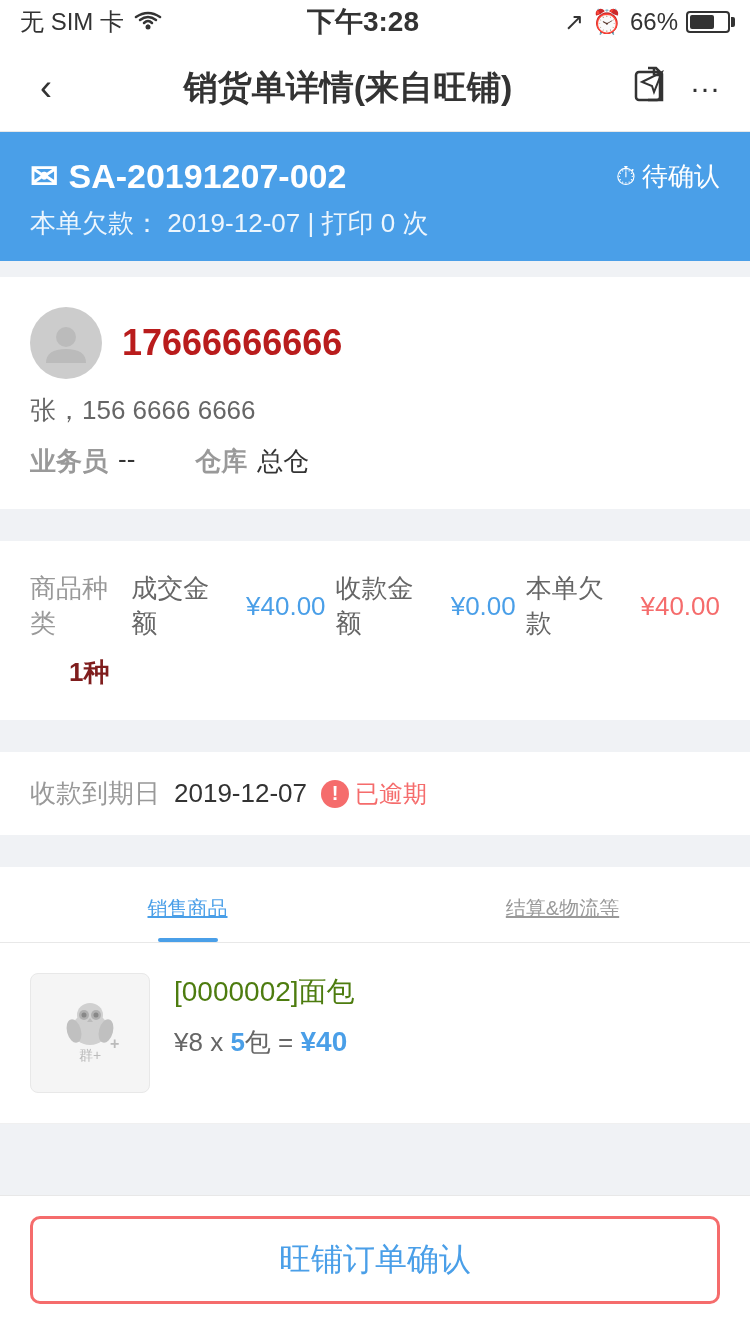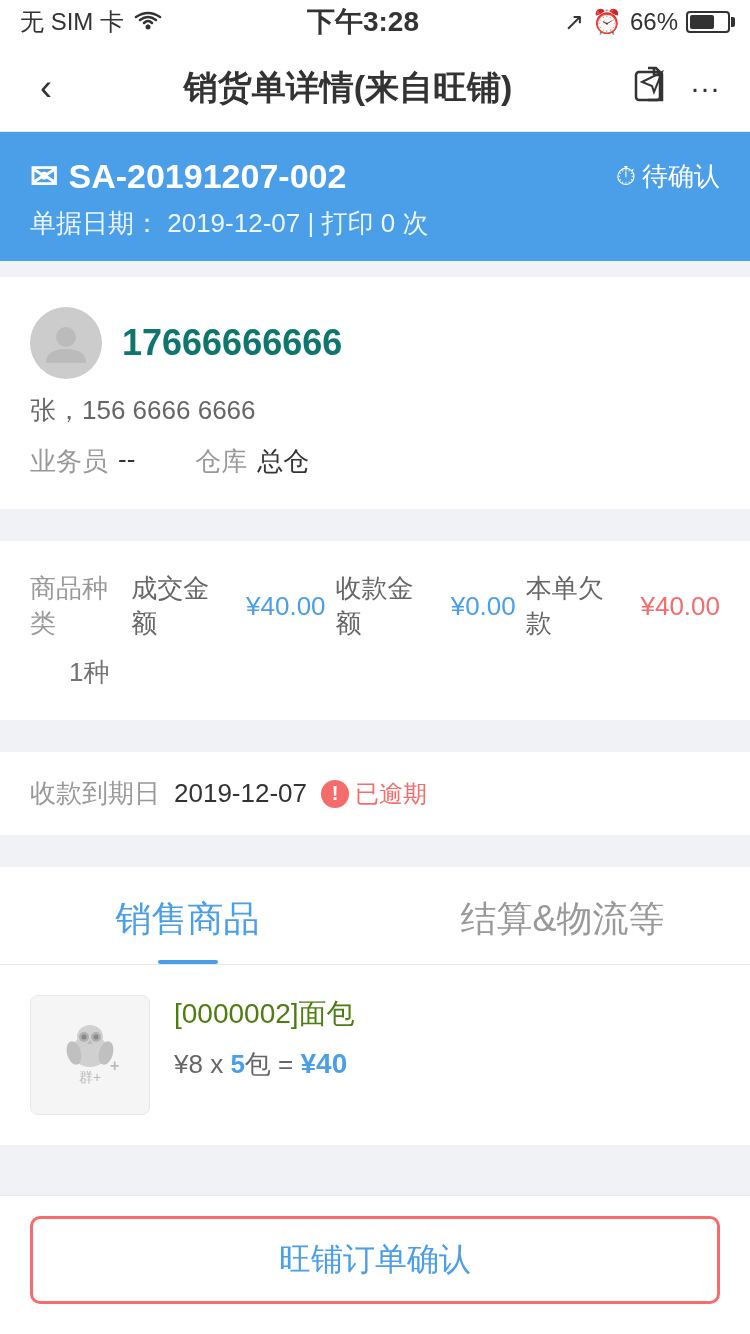--- a/index.html
+++ b/index.html
@@ -139,38 +139,38 @@
       display: flex;
       align-items: center;
       justify-content: center;
       font-size: 36px;
       color: #888;
       flex-shrink: 0;
     }
     .customer-phone {
       font-size: 36px;
       font-weight: 600;
-      color: #0f766e;
+      color: #b91c1c;
     }
     .customer-name {
       font-size: 26px;
       color: #666;
       margin-bottom: 16px;
     }
     .customer-meta {
       display: flex;
       gap: 60px;
     }
     .meta-item {
       display: flex;
       gap: 10px;
       font-size: 26px;
       color: #666;
     }
-    .meta-label { color: #999; }
+    .meta-label { color: #999; font-weight: bold; }
     .meta-value { color: #333; }
 
     
     .summary-card {
       background: #fff;
       padding: 30px;
       margin-bottom: 16px;
       display: flex;
       justify-content: space-between;
       align-items: flex-start;
@@ -181,21 +181,21 @@
       gap: 10px;
     }
     .summary-item {
       display: flex;
       align-items: center;
       gap: 14px;
       font-size: 26px;
       flex-direction: column;
     }
     .summary-item-label { color: #999; }
-    .summary-item-value { color: #737373; font-weight: 400; margin-left: 17px; }
+    .summary-item-value { color: #7f1d1d; font-weight: 700; margin-left: 17px; }
     .summary-right {
       display: flex;
       align-items: flex-end;
       gap: 10px;
     }
     .amount-row {
       display: flex;
       align-items: center;
       gap: 16px;
       font-size: 26px;
@@ -240,24 +240,25 @@
     
     .tabs-container {
       background: #fff;
       display: flex;
       border-bottom: 1px solid #e8e8e8;
     }
     .tab-item {
       flex: 1;
       text-align: center;
       padding: 28px 0 20px;
-      font-size: 36px;
+      font-size: 20px;
       color: #999;
       cursor: pointer;
       position: relative;
+      text-decoration: underline;
     }
     .tab-item.active {
       color: #4a9fe8;
     }
     .tab-item.active::after {
       content: '';
       position: absolute;
       bottom: 0;
       left: 50%;
       transform: translateX(-50%);
@@ -401,21 +402,21 @@
     <div class="order-id">
       <span>✉</span>
       <span>SA-20191207-002</span>
     </div>
     <div class="order-status">
       <span>⏱</span>
       <span>待确认</span>
     </div>
   </div>
   <div class="order-date-row">
-    <span>单据日期：</span>
+    <span>本单欠款：</span>
     <span>2019-12-07</span>
     <span> | </span>
     <span>打印</span>
     <span> </span>
     <span>0</span>
     <span> </span>
     <span>次</span>
   </div>
 </div>
 

